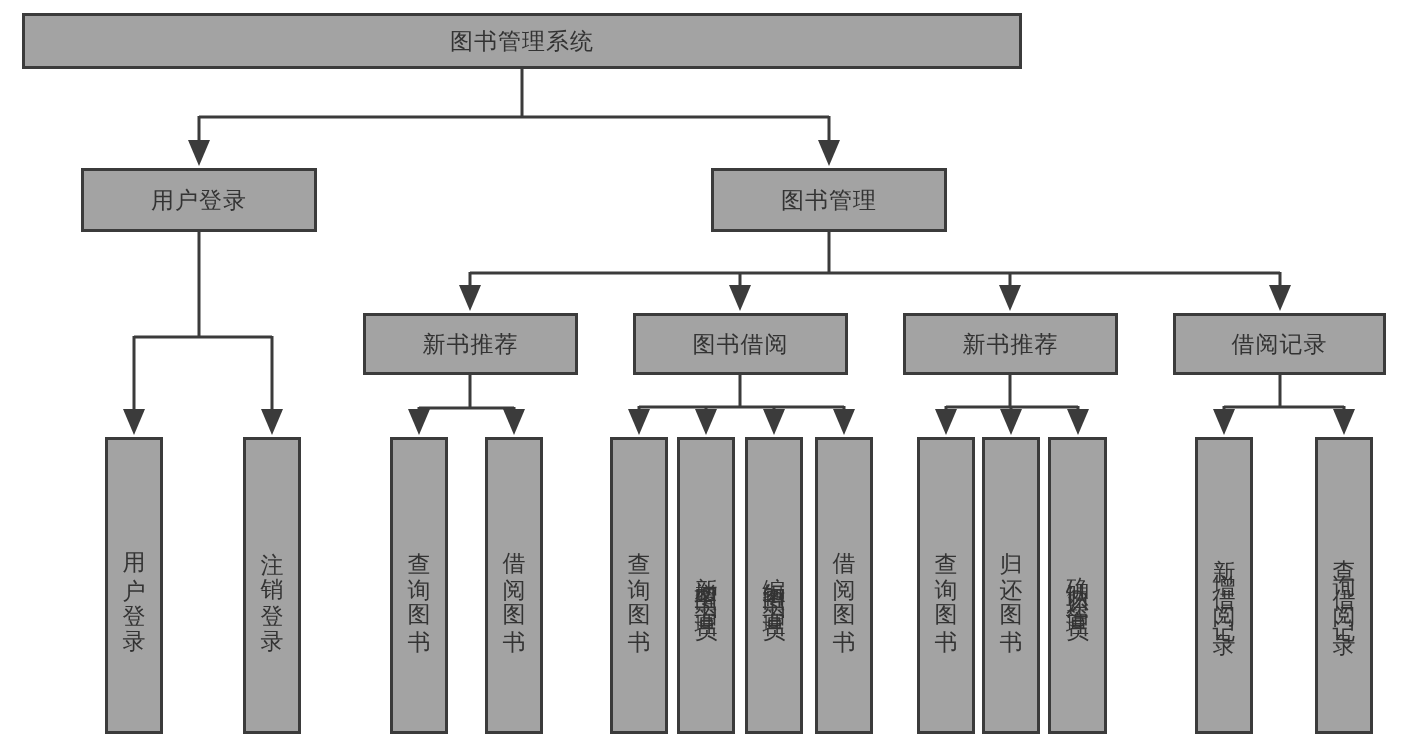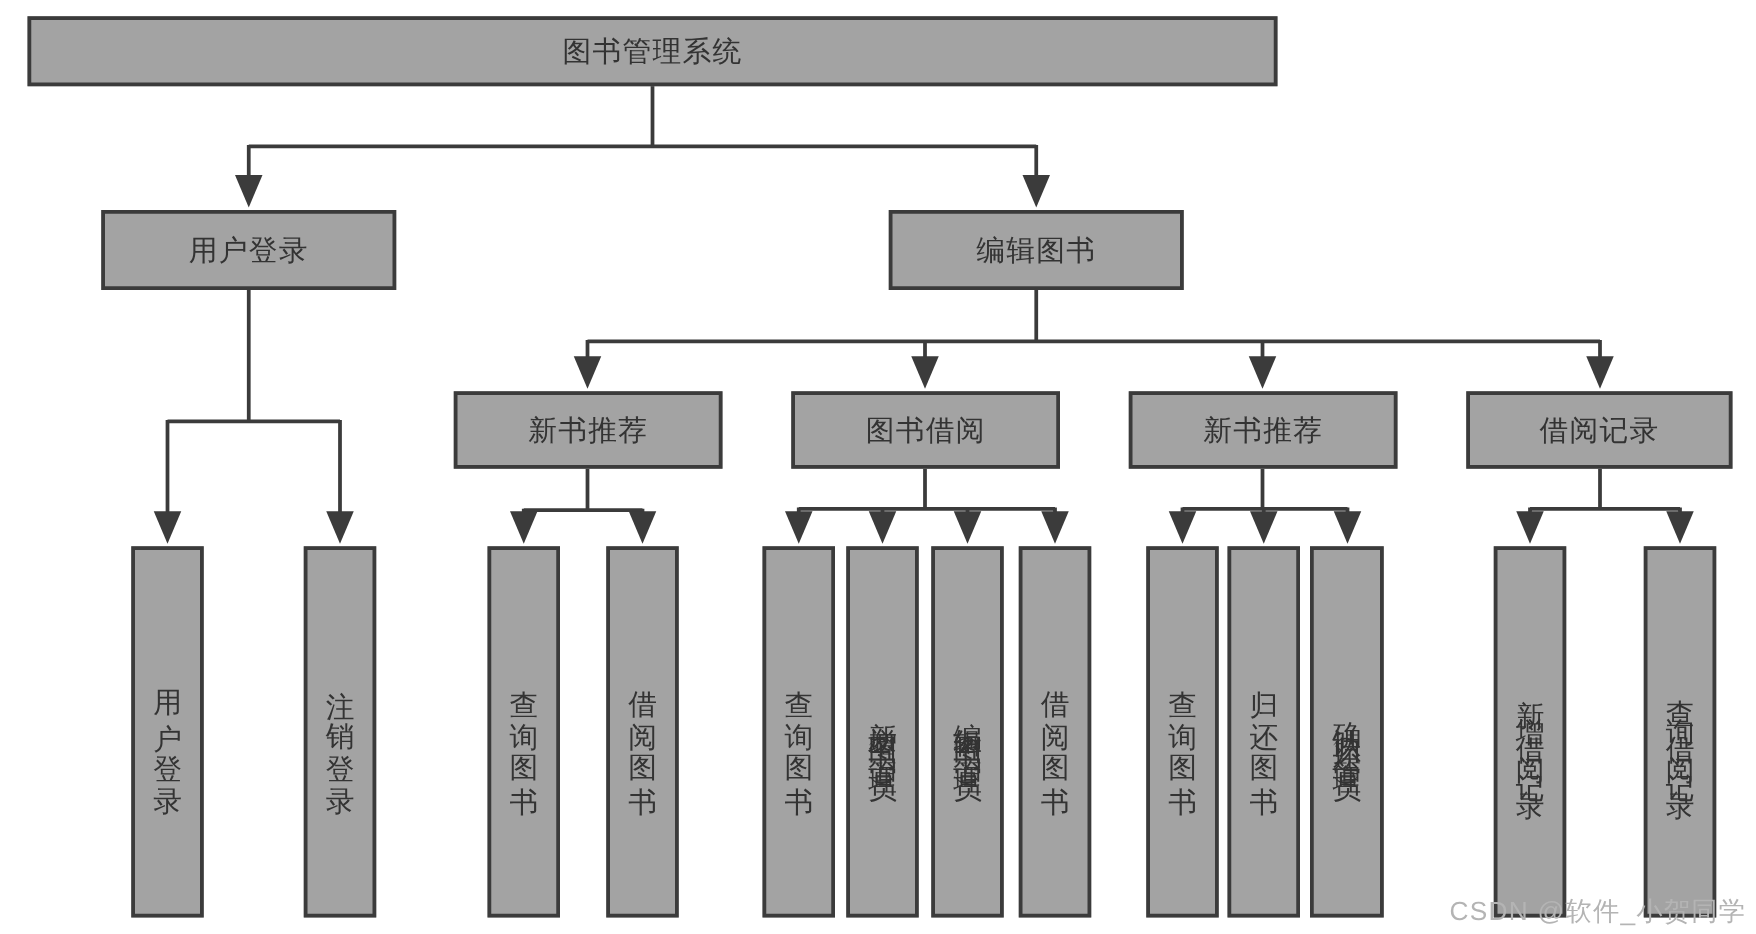--- a/index.html
+++ b/index.html
@@ -92,21 +92,21 @@
   </svg>
 
   <div class="box" style="left:22px; top:13px; width:1000px; height:56px;">
     <span class="hlabel">图书管理系统</span>
   </div>
 
   <div class="box" style="left:81px; top:168px; width:236px; height:64px;">
     <span class="hlabel">用户登录</span>
   </div>
   <div class="box" style="left:711px; top:168px; width:236px; height:64px;">
-    <span class="hlabel">编辑图书</span>
+    <span class="hlabel">图书管理</span>
   </div>
 
   <div class="box" style="left:633px; top:313px; width:215px; height:62px;">
     <span class="hlabel">图书借阅</span>
   </div>
   <div class="box" style="left:363px; top:313px; width:215px; height:62px;">
     <span class="hlabel">新书推荐</span>
   </div>
   <div class="box" style="left:903px; top:313px; width:215px; height:62px;">
     <span class="hlabel">新书推荐</span>
@@ -152,15 +152,14 @@
     <span class="vtext ls9">确认归还（管理员）</span>
   </div>
 
   <div class="box leaf" style="left:1195px;">
     <span class="vtext ls6">新增借阅记录</span>
   </div>
   <div class="box leaf" style="left:1315px;">
     <span class="vtext ls6">查询借阅记录</span>
   </div>
 
-  <div class="watermark">CSDN @软件_小贺同学</div>
 
 </div>
 
 </body></html>

